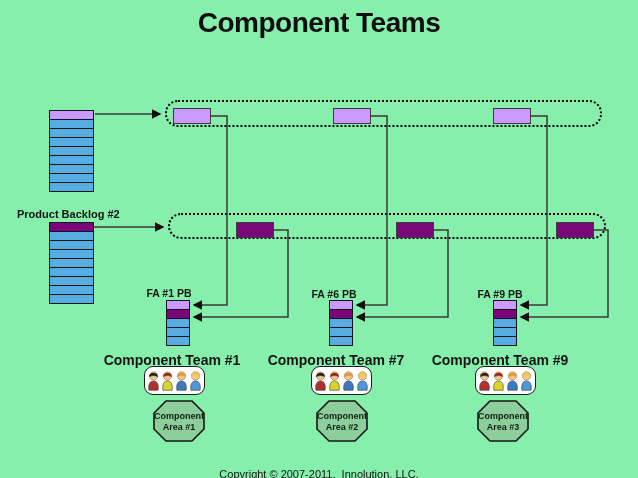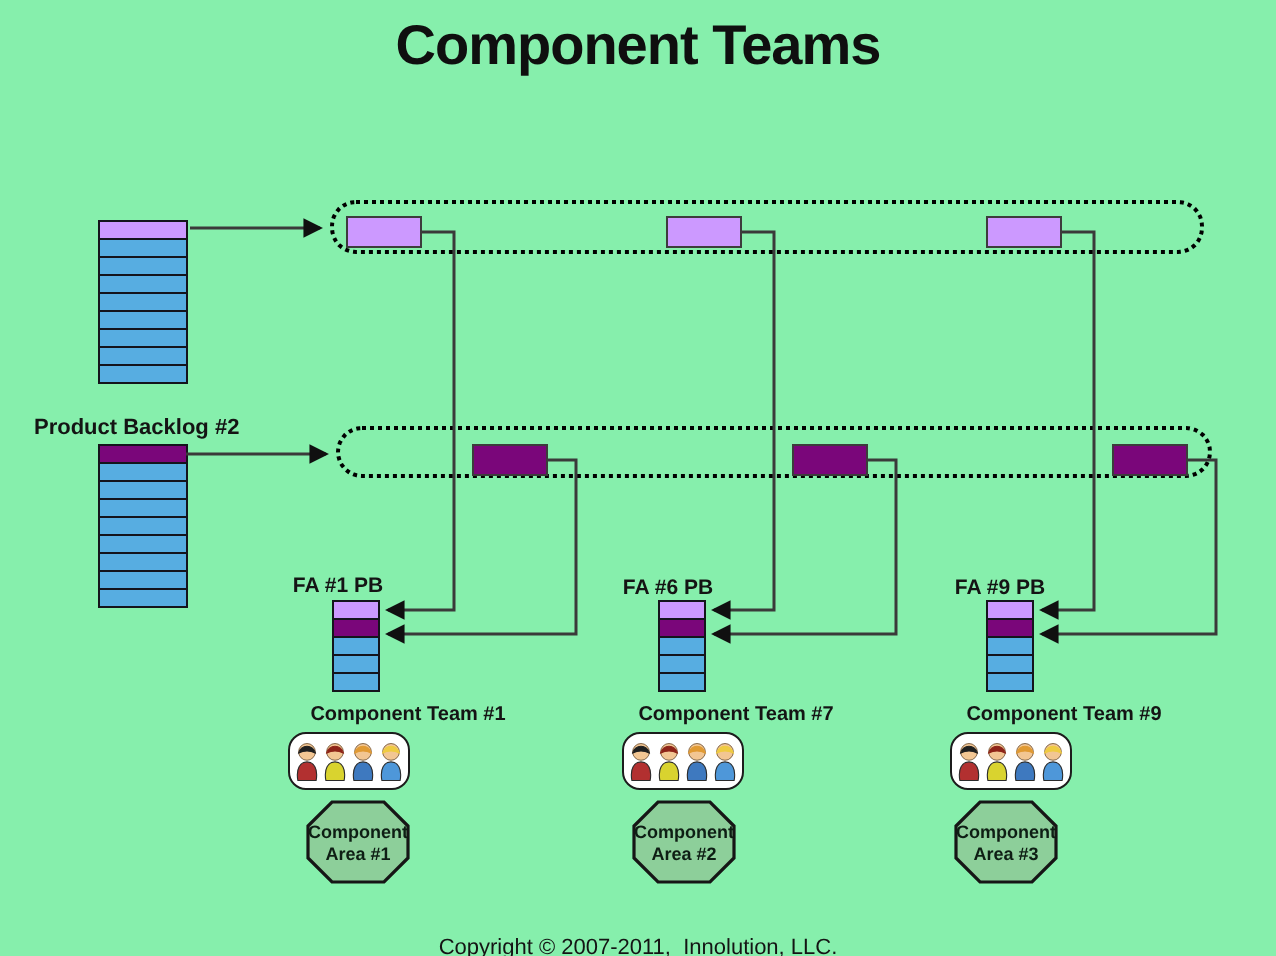--- a/index.html
+++ b/index.html
@@ -5,21 +5,21 @@
   html,body{margin:0;padding:0;background:#ffffff;}
   body{font-family:"Liberation Sans",sans-serif;color:#111;}
   .canvas{position:relative;width:638px;height:478px;background:#86efac;overflow:hidden;}
 
   .title{position:absolute;left:0;right:0;top:5px;text-align:center;
          font-size:28px;font-weight:700;line-height:35px;color:#0f0f0f;letter-spacing:-0.5px;}
 
   .lbl{position:absolute;font-size:11px;font-weight:700;color:#141414;white-space:nowrap;}
   .clbl{transform:translateX(-50%);}
   .falbl{font-size:10.5px;}
-  .teamlbl{font-size:10px;margin-left:32px;}
+  .teamlbl{font-size:14px;}
 
   .stack{position:absolute;display:flex;flex-direction:column;}
   .pbstack{width:45px;}
   .fastack{width:24px;}
   .srow{box-sizing:border-box;border:1px solid #14141c;height:10px;}
   .srow + .srow{margin-top:-1px;}
 
   .band{position:absolute;border:2px dotted #000;border-radius:13px;box-sizing:border-box;background:transparent;}
   .bitem{position:absolute;width:38px;height:16px;box-sizing:border-box;border:1.3px solid #3c3c3c;}
 

